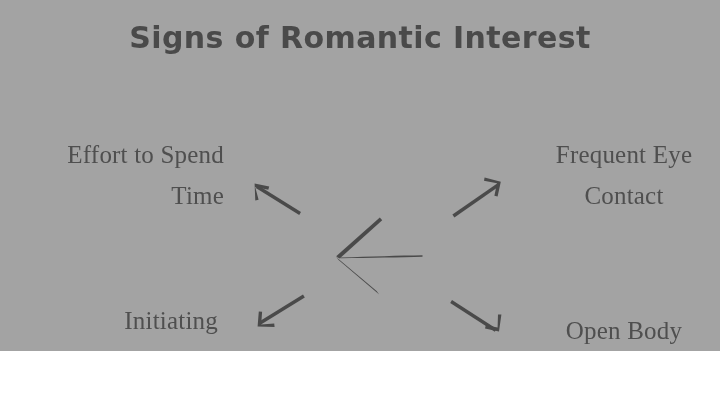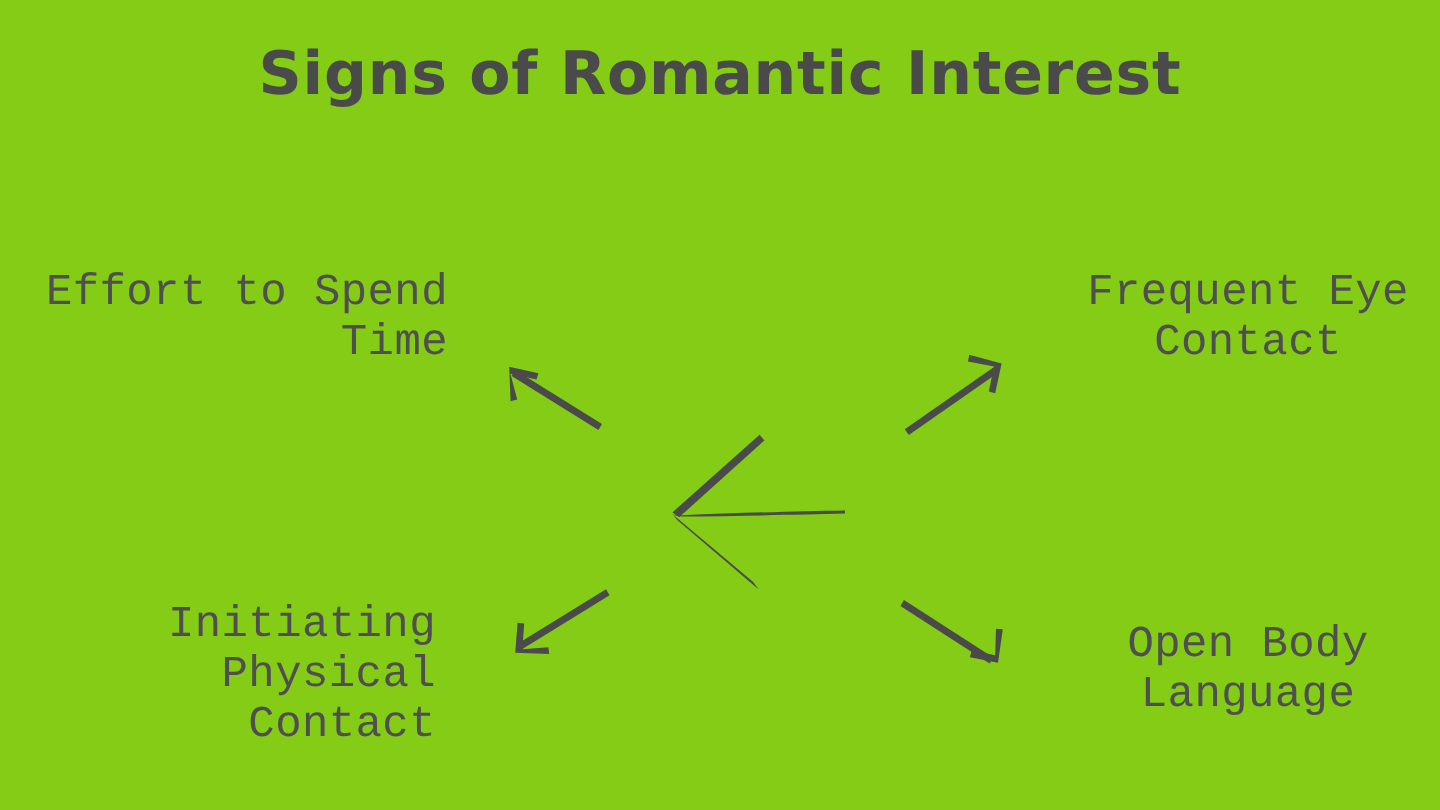--- a/index.html
+++ b/index.html
@@ -3,22 +3,22 @@
 <meta charset="utf-8">
 <style>
   html, body {
     margin: 0;
     padding: 0;
     background: #ffffff;
   }
   #canvas {
     position: relative;
     width: 720px;
-    height: 405px;
-    background: #84cc16;
+    height: 351px;
+    background: #a3a3a3;
     overflow: hidden;
     font-family: "DejaVu Sans", sans-serif;
   }
 
   
   #title {
     position: absolute;
     left: 0;
     top: 18px;
     width: 720px;
@@ -28,24 +28,24 @@
     font-weight: bold;
     letter-spacing: 0.4px;
     color: #4a4a4a;
     line-height: 40px;
     white-space: nowrap;
   }
 
   
   .node-label {
     position: absolute;
-    font-family: Liberation Mono, monospace;
-    font-size: 22px;
+    font-family: Liberation Serif, serif;
+    font-size: 25px;
     font-weight: 400;
-    line-height: 25px;
+    line-height: 41px;
     color: #4f4f4f;
     letter-spacing: 0.2px;
     white-space: pre-line;
   }
   .node-label.left  { text-align: right; }
   .node-label.right { text-align: center;  }
 
   #label-top-left {
     left: 8px;
     top: 134px;

